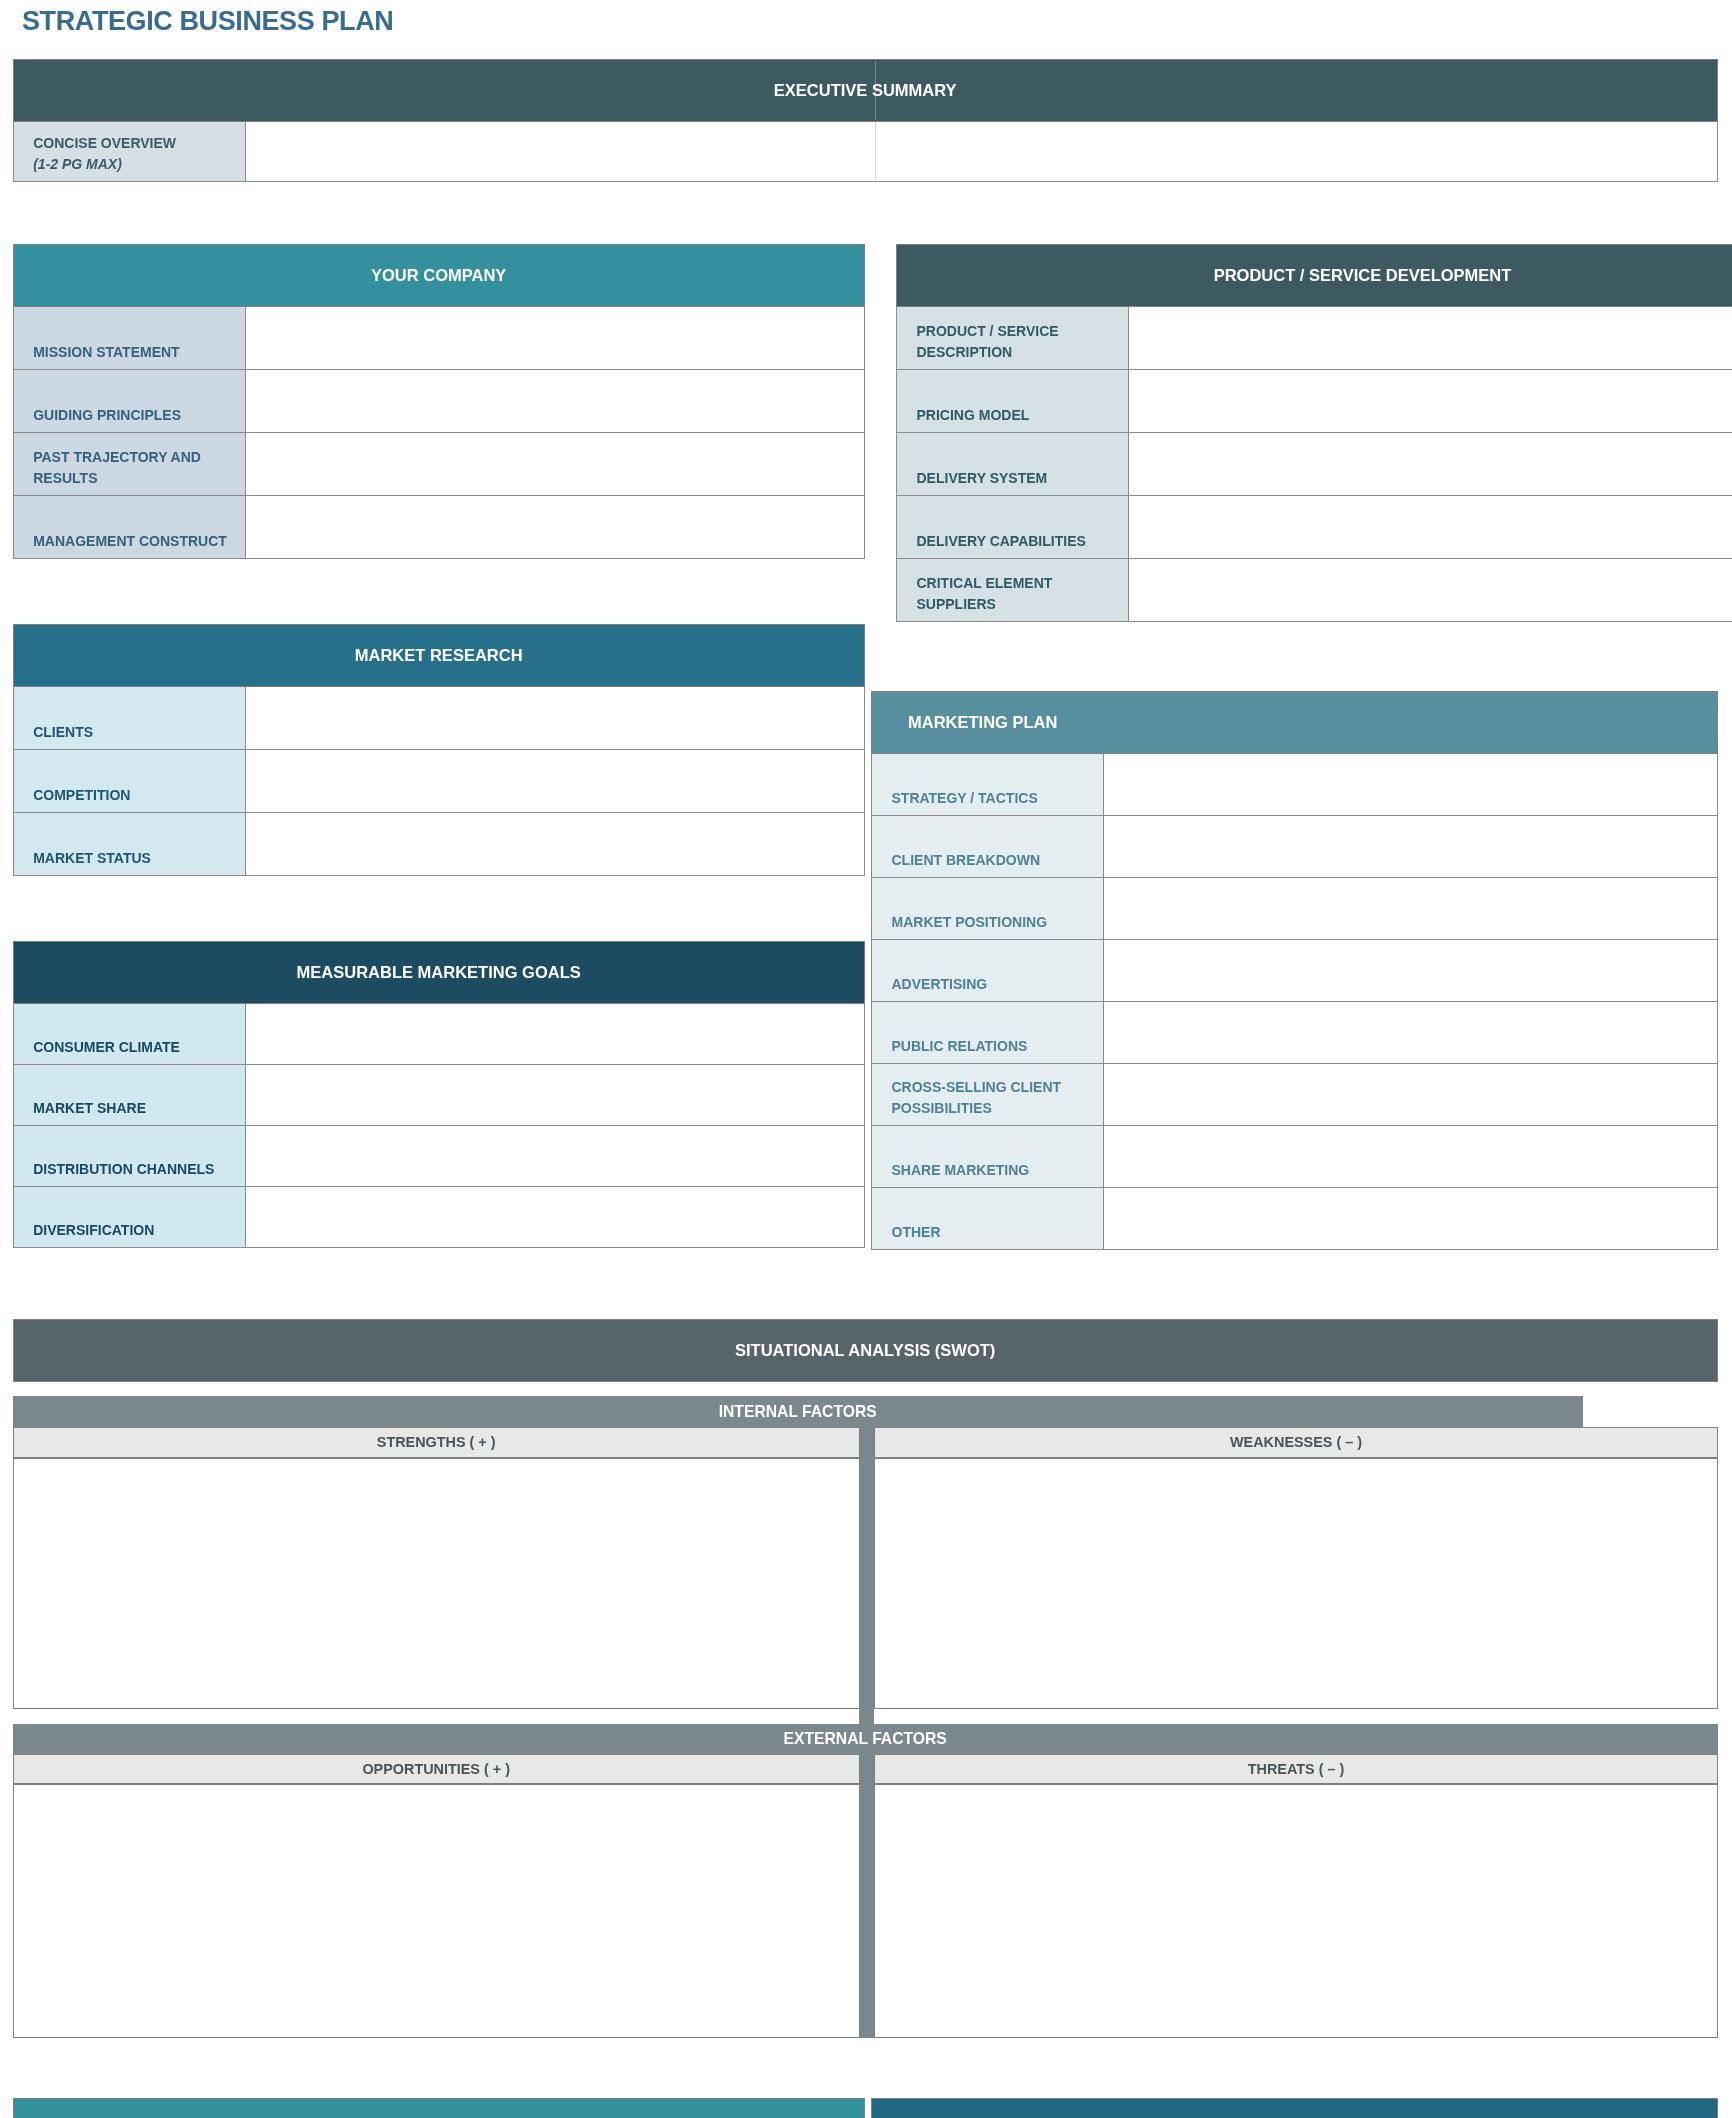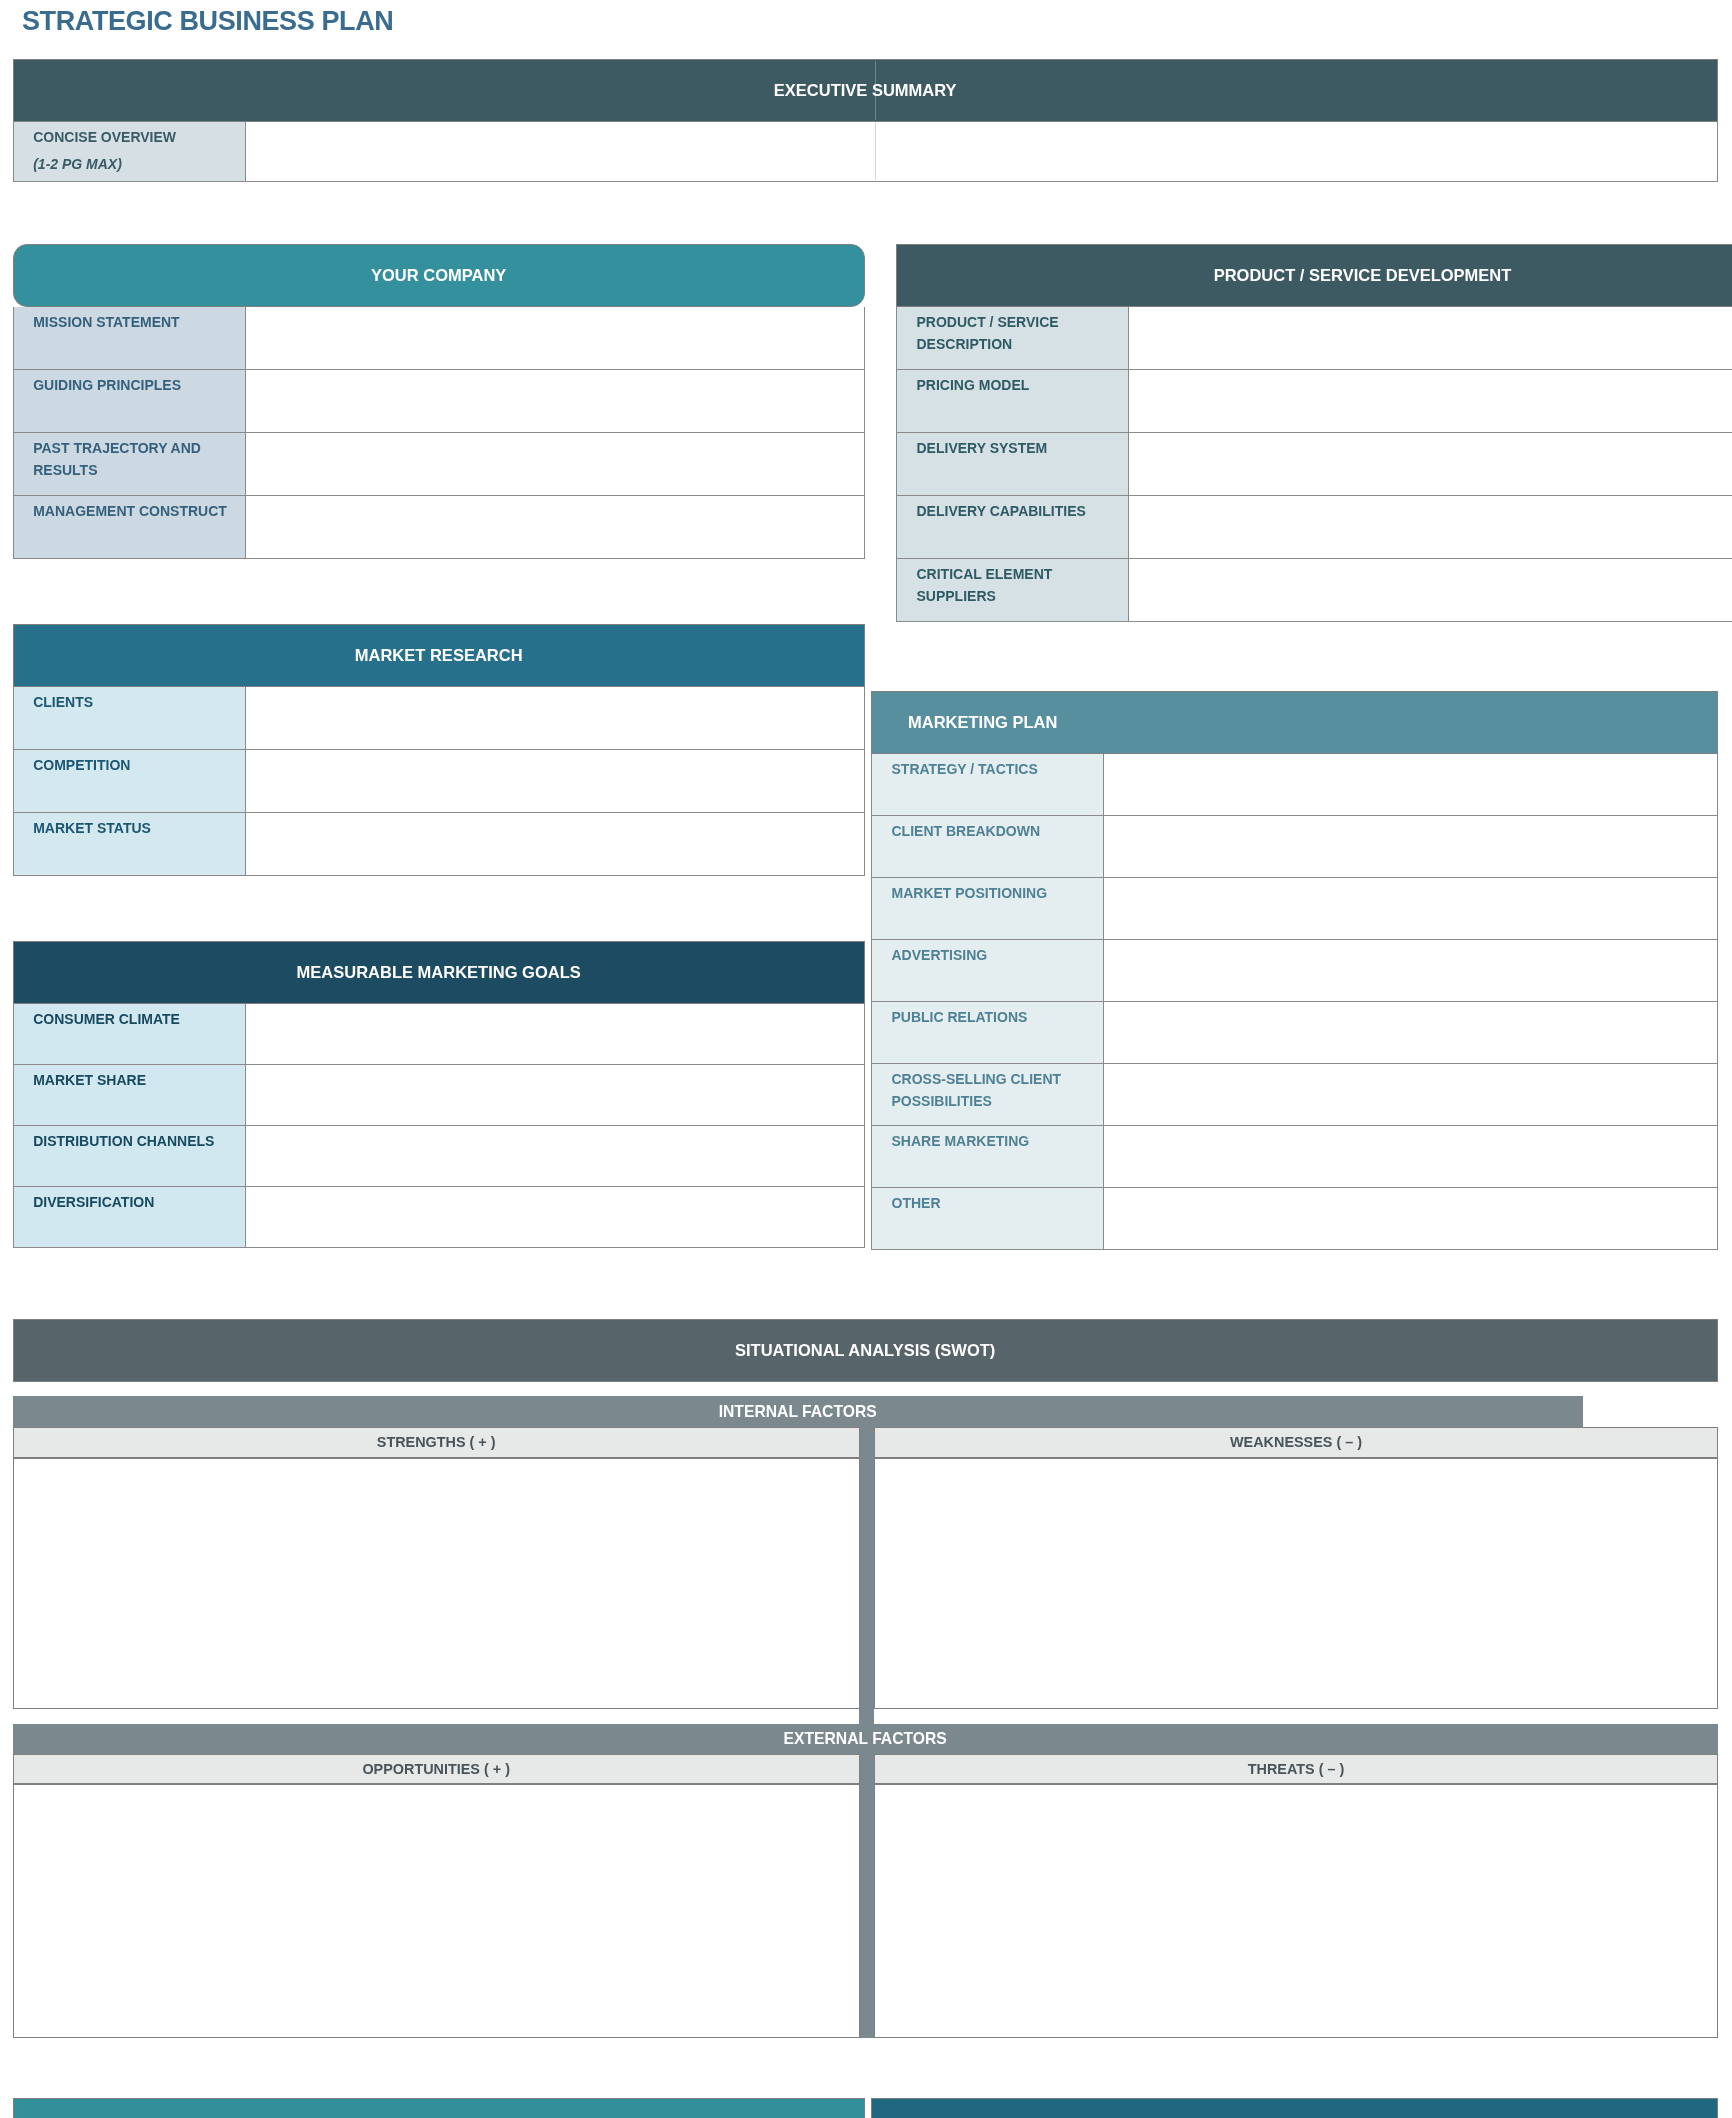--- a/index.html
+++ b/index.html
@@ -9,21 +9,21 @@
   .page-title{position:absolute;left:22px;top:6px;font-size:27px;font-weight:700;
     color:#3A6C90;letter-spacing:-0.4px;white-space:nowrap;}
 
   .tbl{position:absolute;background:#ffffff;}
   .hdr{box-sizing:border-box;border:1.7px solid #7F7F7F;display:flex;align-items:center;
     justify-content:center;color:#ffffff;font-weight:700;font-size:16.5px;letter-spacing:0;}
   .hdr.left-align{justify-content:flex-start;padding-left:36px;}
   .row{display:flex;box-sizing:border-box;border-left:1.7px solid #8a8a8a;
     border-right:1.7px solid #8a8a8a;border-bottom:1.7px solid #8a8a8a;}
   .lbl{box-sizing:border-box;width:232px;flex:0 0 auto;border-right:1.7px solid #8a8a8a;
-    display:flex;flex-direction:column;justify-content:space-between;
+    display:flex;flex-direction:column;justify-content:flex-end;
     padding:5.1px 12px 5.1px 19.5px;font-weight:700;font-size:14px;line-height:1.55;}
   .lbl .note{font-style:italic;}
   .val{flex:1 1 auto;background:#ffffff;}
 
   
   .exec .hdr{background:#3D5A63;}
   .exec .lbl{background:#D5DFE4;color:#3A5A66;}
   .company .hdr{background:#35909D;}
   .company .lbl{background:#CCD9E3;color:#35607C;}
   .product .hdr{background:#3D5A63;}
@@ -66,21 +66,21 @@
         <span>CONCISE OVERVIEW</span>
         <span class="note">(1-2 PG MAX)</span>
       </div>
       <div class="val"></div>
     </div>
     <div class="vline-light" style="left:862px;top:1.7px;height:59px;"></div>
     <div class="vline-gray" style="left:862px;top:63px;height:58px;"></div>
   </div>
 
   <div class="tbl company" style="left:12.7px;top:244px;width:852px;">
-    <div class="hdr" style="height:63px;border-radius:14px;">
+    <div class="hdr" style="height:63px;">
       <span>YOUR COMPANY</span>
     </div>
     <div class="row" style="height:63px;">
       <div class="lbl">
           <span>MISSION STATEMENT</span>
         </div>
       <div class="val"></div>
     </div>
     <div class="row" style="height:63px;">
       <div class="lbl">

